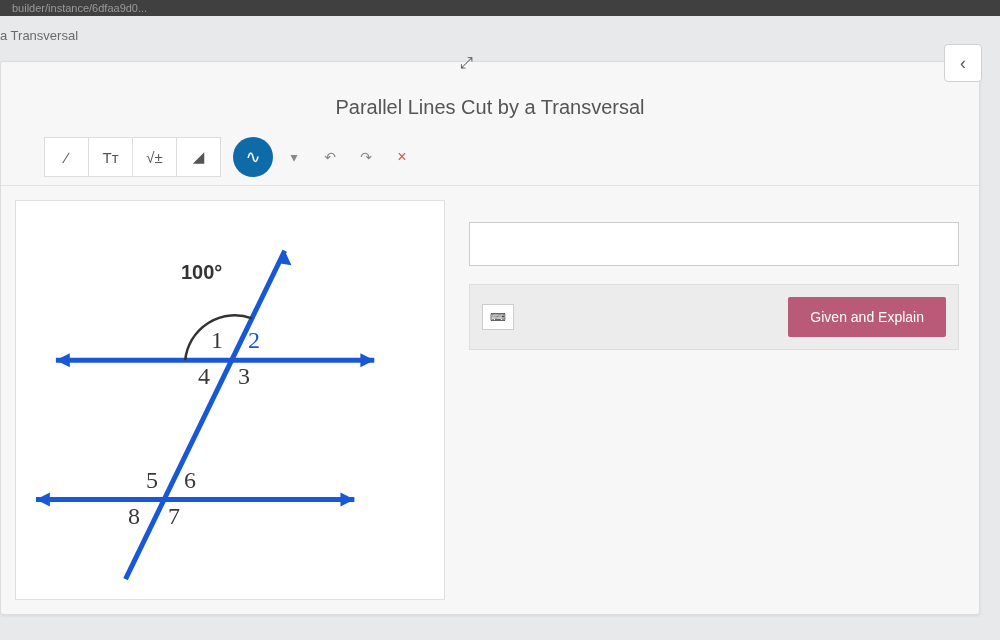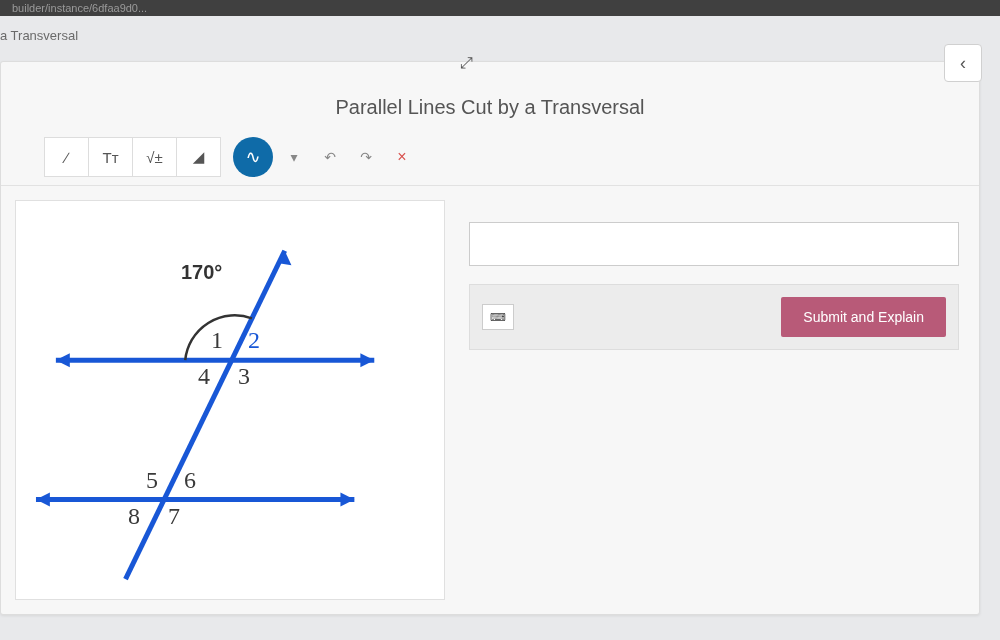--- a/index.html
+++ b/index.html
@@ -220,33 +220,33 @@
 
         <line x1="20" y1="300" x2="340" y2="300" stroke="#1857d6" stroke-width="5"></line>
         <polygon points="20,300 34,293 34,307" fill="#1857d6"></polygon>
         <polygon points="340,300 326,293 326,307" fill="#1857d6"></polygon>
 
         <line x1="270" y1="50" x2="110" y2="380" stroke="#1857d6" stroke-width="5"></line>
         <polygon points="270,50 258,58 270,66" fill="#1857d6" transform="rotate(-25 270 50)"></polygon>
 
         <path d="M 170 160 A 50 50 0 0 1 237 118" stroke="#333" stroke-width="2.5" fill="none"></path>
       </svg>
-      <div class="angle-label" style="left:165px; top:60px;">170°</div>
+      <div class="angle-label" style="left:165px; top:60px;">100°</div>
       <div class="num" style="left:195px; top:126px;">1</div>
       <div class="num" style="left:232px; top:126px; color:#1857d6;">2</div>
       <div class="num" style="left:222px; top:162px;">3</div>
       <div class="num" style="left:182px; top:162px;">4</div>
       <div class="num" style="left:130px; top:266px;">5</div>
       <div class="num" style="left:168px; top:266px;">6</div>
       <div class="num" style="left:152px; top:302px;">7</div>
       <div class="num" style="left:112px; top:302px;">8</div>
     </div>
 
     <div class="question-pane">
       <input class="answer-box" value="" style="">
       <div class="action-row">
         <div class="kb-btn">⌨</div>
-        <button class="submit-btn">Submit and Explain</button>
+        <button class="submit-btn">Given and Explain</button>
       </div>
     </div>
 
   </div>
 </div>
 
 </body></html>

